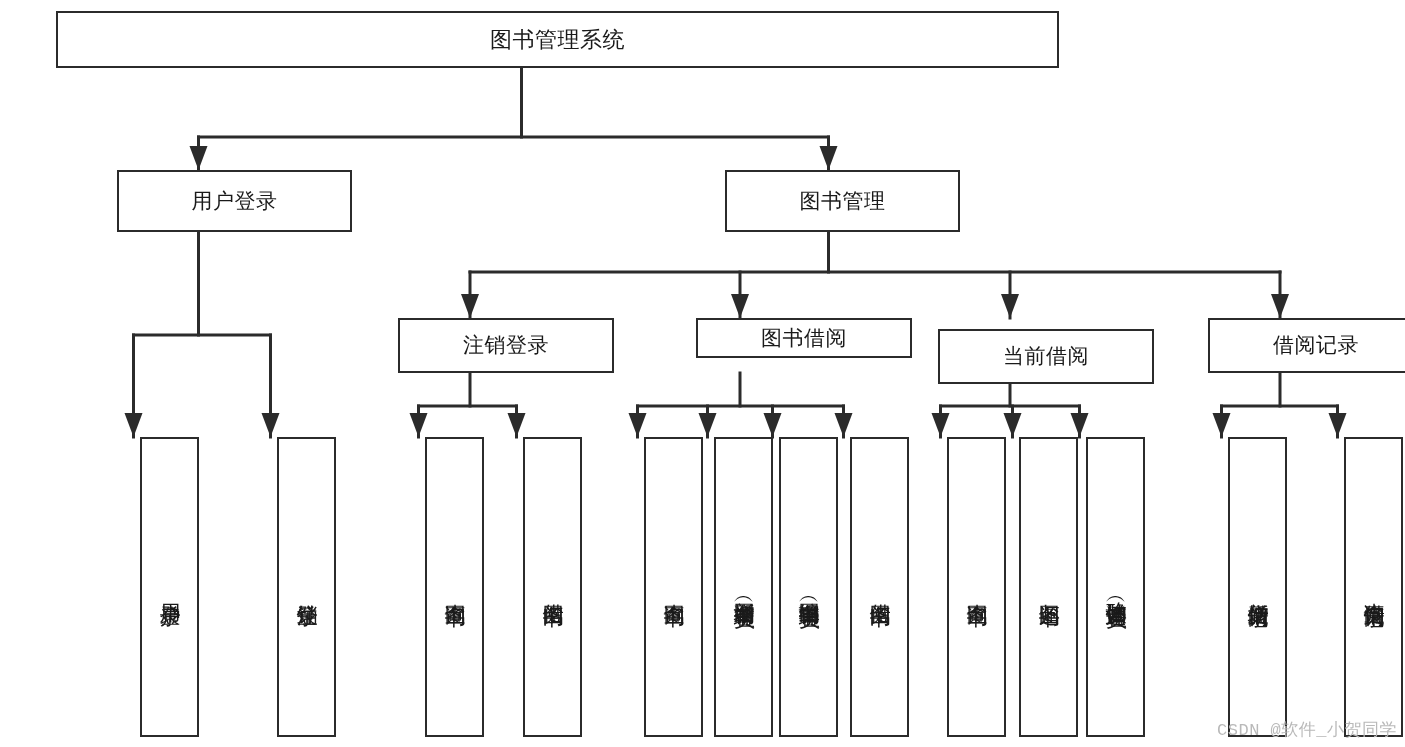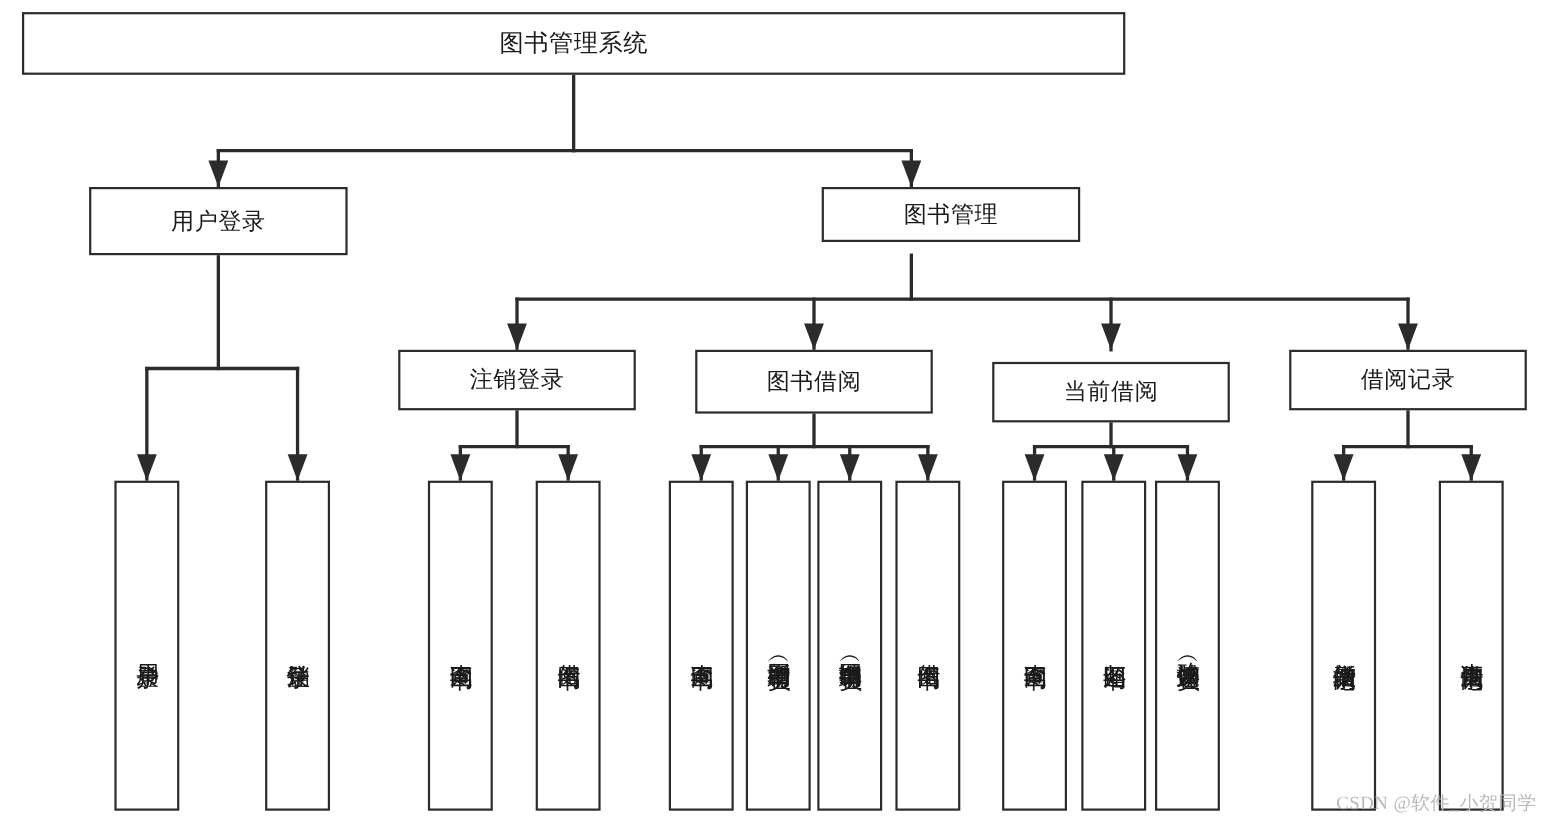--- a/index.html
+++ b/index.html
@@ -27,20 +27,21 @@
   }
   .node {
     position: absolute;
     box-sizing: border-box;
     border: 2.5px solid #2b2b2b;
     background: #ffffff;
     display: flex;
     align-items: center;
     justify-content: center;
     color: #1a1a1a;
+    margin-left: 36px;
   }
   .node .label {
     display: block;
     text-align: center;
     line-height: 1.18;
     letter-spacing: 0.5px;
   }
   .node.horiz .label {
     writing-mode: horizontal-tb;
     font-size: 21px;
@@ -62,21 +63,21 @@
     white-space: nowrap;
   }
   .watermark {
     position: absolute;
     right: 8px;
     bottom: 6px;
     font-size: 17px;
     color: #b9b9b9;
     letter-spacing: 0.5px;
     white-space: nowrap;
-    font-family: Liberation Serif, serif;
+    font-family: Liberation Mono, monospace;
     text-align: right;
   }
 </style>
 </head>
 <body>
 
 <div id="canvas">
 
   <svg id="wires" viewBox="0 0 1405 747" xmlns="http://www.w3.org/2000/svg">
       <line x1="521.5" y1="68" x2="521.5" y2="137" stroke="#2b2b2b" stroke-width="3" stroke-linecap="square"></line>
@@ -133,27 +134,27 @@
       <path d="M 1328.5 413 L 1346.5 413 L 1337.5 437 Z" fill="#2b2b2b"></path>
     </svg>
 
   <div id="nodes">
       <div class="node horiz root" style="left: 20px; top: 11px; width: 1003px; height: 57px; border-color: rgb(43, 43, 43);">
         <span class="label">图书管理系统</span>
       </div>
       <div class="node horiz" style="left: 81px; top: 170px; width: 235px; height: 62px; border-color: rgb(43, 43, 43);">
         <span class="label">用户登录</span>
       </div>
-      <div class="node horiz" style="left: 747px; top: 170px; width: 235px; height: 50px; border-color: rgb(43, 43, 43); font-family: Liberation Serif, serif;">
+      <div class="node horiz" style="left: 689px; top: 170px; width: 235px; height: 62px; border-color: rgb(43, 43, 43); font-family: Liberation Serif, serif;">
         <span class="label">图书管理</span>
       </div>
       <div class="node horiz" style="left: 362px; top: 318px; width: 216px; height: 55px; border-color: rgb(43, 43, 43);">
         <span class="label">注销登录</span>
       </div>
-      <div class="node horiz" style="left: 632px; top: 318px; width: 216px; height: 58px; border-color: rgb(43, 43, 43);">
+      <div class="node horiz" style="left: 660px; top: 318px; width: 216px; height: 40px; border-color: rgb(43, 43, 43);">
         <span class="label">图书借阅</span>
       </div>
       <div class="node horiz" style="left: 902px; top: 329px; width: 216px; height: 55px; border-color: rgb(43, 43, 43);">
         <span class="label">当前借阅</span>
       </div>
       <div class="node horiz" style="left: 1172px; top: 318px; width: 216px; height: 55px; border-color: rgb(43, 43, 43);">
         <span class="label">借阅记录</span>
       </div>
       <div class="node vert" style="left: 104px; top: 437px; width: 59px; height: 300px; border-color: rgb(43, 43, 43);">
         <span class="label">用户登录</span>

